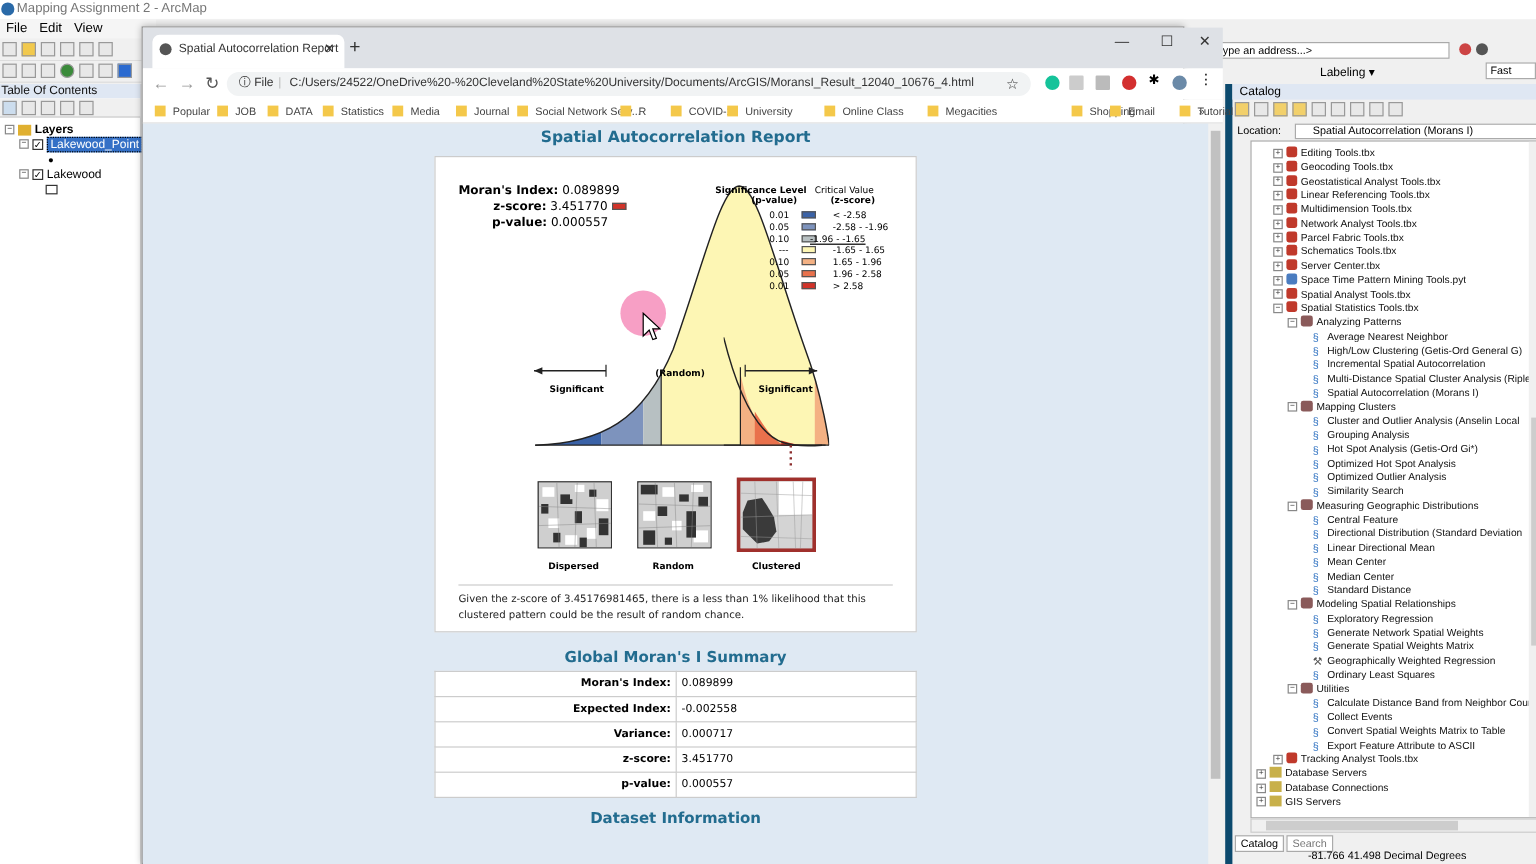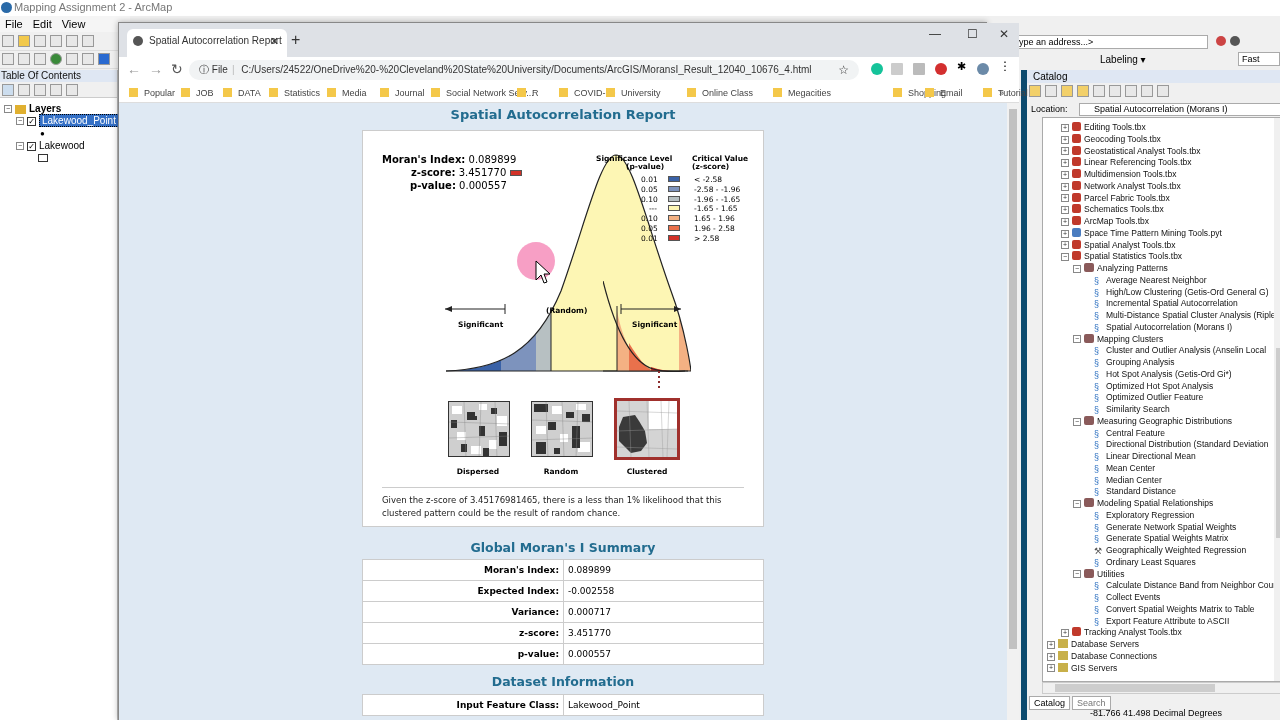--- a/index.html
+++ b/index.html
@@ -125,36 +125,36 @@
     </div>
     <div id="cat-tree">
         <div class="ct" style="top: 4px; left: 18px;"><span class="exp">+</span><span class="ic-tbx"></span><span>Editing Tools.tbx</span></div>
         <div class="ct" style="top: 15.75px; left: 18px;"><span class="exp">+</span><span class="ic-tbx"></span><span>Geocoding Tools.tbx</span></div>
         <div class="ct" style="top: 27.5px; left: 18px;"><span class="exp">+</span><span class="ic-tbx"></span><span>Geostatistical Analyst Tools.tbx</span></div>
         <div class="ct" style="top: 39.25px; left: 18px;"><span class="exp">+</span><span class="ic-tbx"></span><span>Linear Referencing Tools.tbx</span></div>
         <div class="ct" style="top: 51px; left: 18px;"><span class="exp">+</span><span class="ic-tbx"></span><span>Multidimension Tools.tbx</span></div>
         <div class="ct" style="top: 62.75px; left: 18px;"><span class="exp">+</span><span class="ic-tbx"></span><span>Network Analyst Tools.tbx</span></div>
         <div class="ct" style="top: 74.5px; left: 18px;"><span class="exp">+</span><span class="ic-tbx"></span><span>Parcel Fabric Tools.tbx</span></div>
         <div class="ct" style="top: 86.25px; left: 18px;"><span class="exp">+</span><span class="ic-tbx"></span><span>Schematics Tools.tbx</span></div>
-        <div class="ct" style="top: 98px; left: 18px;"><span class="exp">+</span><span class="ic-tbx"></span><span>ArcMap Tools.tbx</span></div>
+        <div class="ct" style="top: 98px; left: 18px;"><span class="exp">+</span><span class="ic-tbx"></span><span>Server Center.tbx</span></div>
         <div class="ct" style="top: 109.75px; left: 18px;"><span class="exp">+</span><span class="ic-tbx" style="background: rgb(74, 124, 192);"></span><span>Space Time Pattern Mining Tools.pyt</span></div>
         <div class="ct" style="top: 121.5px; left: 18px;"><span class="exp">+</span><span class="ic-tbx"></span><span>Spatial Analyst Tools.tbx</span></div>
         <div class="ct" style="top: 133.25px; left: 18px;"><span class="exp">−</span><span class="ic-tbx"></span><span>Spatial Statistics Tools.tbx</span></div>
         <div class="ct" style="top: 145px; left: 30px;"><span class="exp">−</span><span class="ic-set"></span><span>Analyzing Patterns</span></div>
         <div class="ct" style="top: 156.75px; left: 51px;"><span class="ic-tool">§</span><span>Average Nearest Neighbor</span></div>
         <div class="ct" style="top: 168.5px; left: 51px;"><span class="ic-tool">§</span><span>High/Low Clustering (Getis-Ord General G)</span></div>
         <div class="ct" style="top: 180.25px; left: 51px;"><span class="ic-tool">§</span><span>Incremental Spatial Autocorrelation</span></div>
         <div class="ct" style="top: 192px; left: 51px;"><span class="ic-tool">§</span><span>Multi-Distance Spatial Cluster Analysis (Ripley</span></div>
         <div class="ct" style="top: 203.75px; left: 51px;"><span class="ic-tool">§</span><span>Spatial Autocorrelation (Morans I)</span></div>
         <div class="ct" style="top: 215.5px; left: 30px;"><span class="exp">−</span><span class="ic-set"></span><span>Mapping Clusters</span></div>
         <div class="ct" style="top: 227.25px; left: 51px;"><span class="ic-tool">§</span><span>Cluster and Outlier Analysis (Anselin Local</span></div>
         <div class="ct" style="top: 239px; left: 51px;"><span class="ic-tool">§</span><span>Grouping Analysis</span></div>
         <div class="ct" style="top: 250.75px; left: 51px;"><span class="ic-tool">§</span><span>Hot Spot Analysis (Getis-Ord Gi*)</span></div>
         <div class="ct" style="top: 262.5px; left: 51px;"><span class="ic-tool">§</span><span>Optimized Hot Spot Analysis</span></div>
-        <div class="ct" style="top: 274.25px; left: 51px;"><span class="ic-tool">§</span><span>Optimized Outlier Feature</span></div>
+        <div class="ct" style="top: 274.25px; left: 51px;"><span class="ic-tool">§</span><span>Optimized Outlier Analysis</span></div>
         <div class="ct" style="top: 286px; left: 51px;"><span class="ic-tool">§</span><span>Similarity Search</span></div>
         <div class="ct" style="top: 297.75px; left: 30px;"><span class="exp">−</span><span class="ic-set"></span><span>Measuring Geographic Distributions</span></div>
         <div class="ct" style="top: 309.5px; left: 51px;"><span class="ic-tool">§</span><span>Central Feature</span></div>
         <div class="ct" style="top: 321.25px; left: 51px;"><span class="ic-tool">§</span><span>Directional Distribution (Standard Deviation</span></div>
         <div class="ct" style="top: 333px; left: 51px;"><span class="ic-tool">§</span><span>Linear Directional Mean</span></div>
         <div class="ct" style="top: 344.75px; left: 51px;"><span class="ic-tool">§</span><span>Mean Center</span></div>
         <div class="ct" style="top: 356.5px; left: 51px;"><span class="ic-tool">§</span><span>Median Center</span></div>
         <div class="ct" style="top: 368.25px; left: 51px;"><span class="ic-tool">§</span><span>Standard Distance</span></div>
         <div class="ct" style="top: 380px; left: 30px;"><span class="exp">−</span><span class="ic-set"></span><span>Modeling Spatial Relationships</span></div>
         <div class="ct" style="top: 391.75px; left: 51px;"><span class="ic-tool">§</span><span>Exploratory Regression</span></div>
@@ -276,32 +276,32 @@
         <line x1="178" y1="8" x2="238" y2="8" stroke="#222" stroke-width="1.2"></line>
           <path d="M238,8 L231,5 L231,11 Z" fill="#222"></path>
           <line x1="178" y1="3" x2="178" y2="13" stroke="#222"></line>
       </svg>
       <div class="stat" style="left:95px;top:189px;font-size:7.5px;font-weight:bold">Significant</div>
       <div class="stat" style="left:183px;top:175px;font-size:7.5px;font-weight:bold">(Random)</div>
       <div class="stat" style="left:269px;top:189px;font-size:7.5px;font-weight:bold">Significant</div>
 
       <div class="legend-row" style="left:233px;top:23px;font-weight:bold">Significance Level</div>
       <div class="legend-row" style="left:263px;top:31px;font-weight:bold">(p-value)</div>
-      <div class="legend-row" style="left:329px;top:23px;font-weight:bold">Critical Value</div>
+      <div class="legend-row" style="left:316px;top:23px;font-weight:normal">Critical Value</div>
       <div class="legend-row" style="left:329px;top:31px;font-weight:bold">(z-score)</div>
       <div id="legend-rows">
           <div class="legend-row" style="left: 278px; top: 44px; width: 16px; text-align: right;">0.01</div>
           <div class="lsw" style="left: 305px; top: 45px; background: rgb(58, 98, 167);"></div>
           <div class="legend-row" style="left: 331px; top: 44px;">&lt; -2.58</div>
           <div class="legend-row" style="left: 278px; top: 53.8px; width: 16px; text-align: right;">0.05</div>
           <div class="lsw" style="left: 305px; top: 54.8px; background: rgb(125, 147, 189);"></div>
           <div class="legend-row" style="left: 331px; top: 53.8px;">-2.58 - -1.96</div>
           <div class="legend-row" style="left: 278px; top: 63.6px; width: 16px; text-align: right;">0.10</div>
           <div class="lsw" style="left: 305px; top: 64.6px; background: rgb(183, 192, 194);"></div>
-          <div class="legend-row" style="left: 331px; top: 63.6px;">-1.96 - -1.65</div>
+          <div class="legend-row" style="left: 312px; top: 63.6px; text-decoration: underline;">-1.96 - -1.65</div>
           <div class="legend-row" style="left: 278px; top: 73.4px; width: 16px; text-align: right;">---</div>
           <div class="lsw" style="left: 305px; top: 74.4px; background: rgb(253, 246, 180);"></div>
           <div class="legend-row" style="left: 331px; top: 73.4px;">-1.65 - 1.65</div>
           <div class="legend-row" style="left: 278px; top: 83.2px; width: 16px; text-align: right;">0.10</div>
           <div class="lsw" style="left: 305px; top: 84.2px; background: rgb(244, 177, 131);"></div>
           <div class="legend-row" style="left: 331px; top: 83.2px;">1.65 - 1.96</div>
           <div class="legend-row" style="left: 278px; top: 93px; width: 16px; text-align: right;">0.05</div>
           <div class="lsw" style="left: 305px; top: 94px; background: rgb(233, 113, 76);"></div>
           <div class="legend-row" style="left: 331px; top: 93px;">1.96 - 2.58</div>
           <div class="legend-row" style="left: 278px; top: 102.8px; width: 16px; text-align: right;">0.01</div>
@@ -397,28 +397,20 @@
             <td>3.451770</td>
           </tr>
           <tr>
             <td class="k">p-value:</td>
             <td>0.000557</td>
           </tr>
         </tbody>
     </table>
 
     <div class="h2" style="top:571px;font-size:12.5px">Dataset Information</div>
-    <table class="sum" style="top:591px">
-      <tbody id="dataset-body">
-          <tr>
-            <td class="k">Input Feature Class:</td>
-            <td>Lakewood_Point</td>
-          </tr>
-        </tbody>
-    </table>
   </div>
   <div id="vscroll">
       <div class="thumb"></div>
     </div>
 </div>
 
 <div id="cursor-ring"></div>
 <svg class="abs" style="left:535px;top:260px" width="16" height="26">
     <path d="M1,1 L1,20 L6,15 L9,23 L12,22 L9,14 L15,14 Z" fill="#fff" stroke="#000" stroke-width="1"></path>
   </svg>

